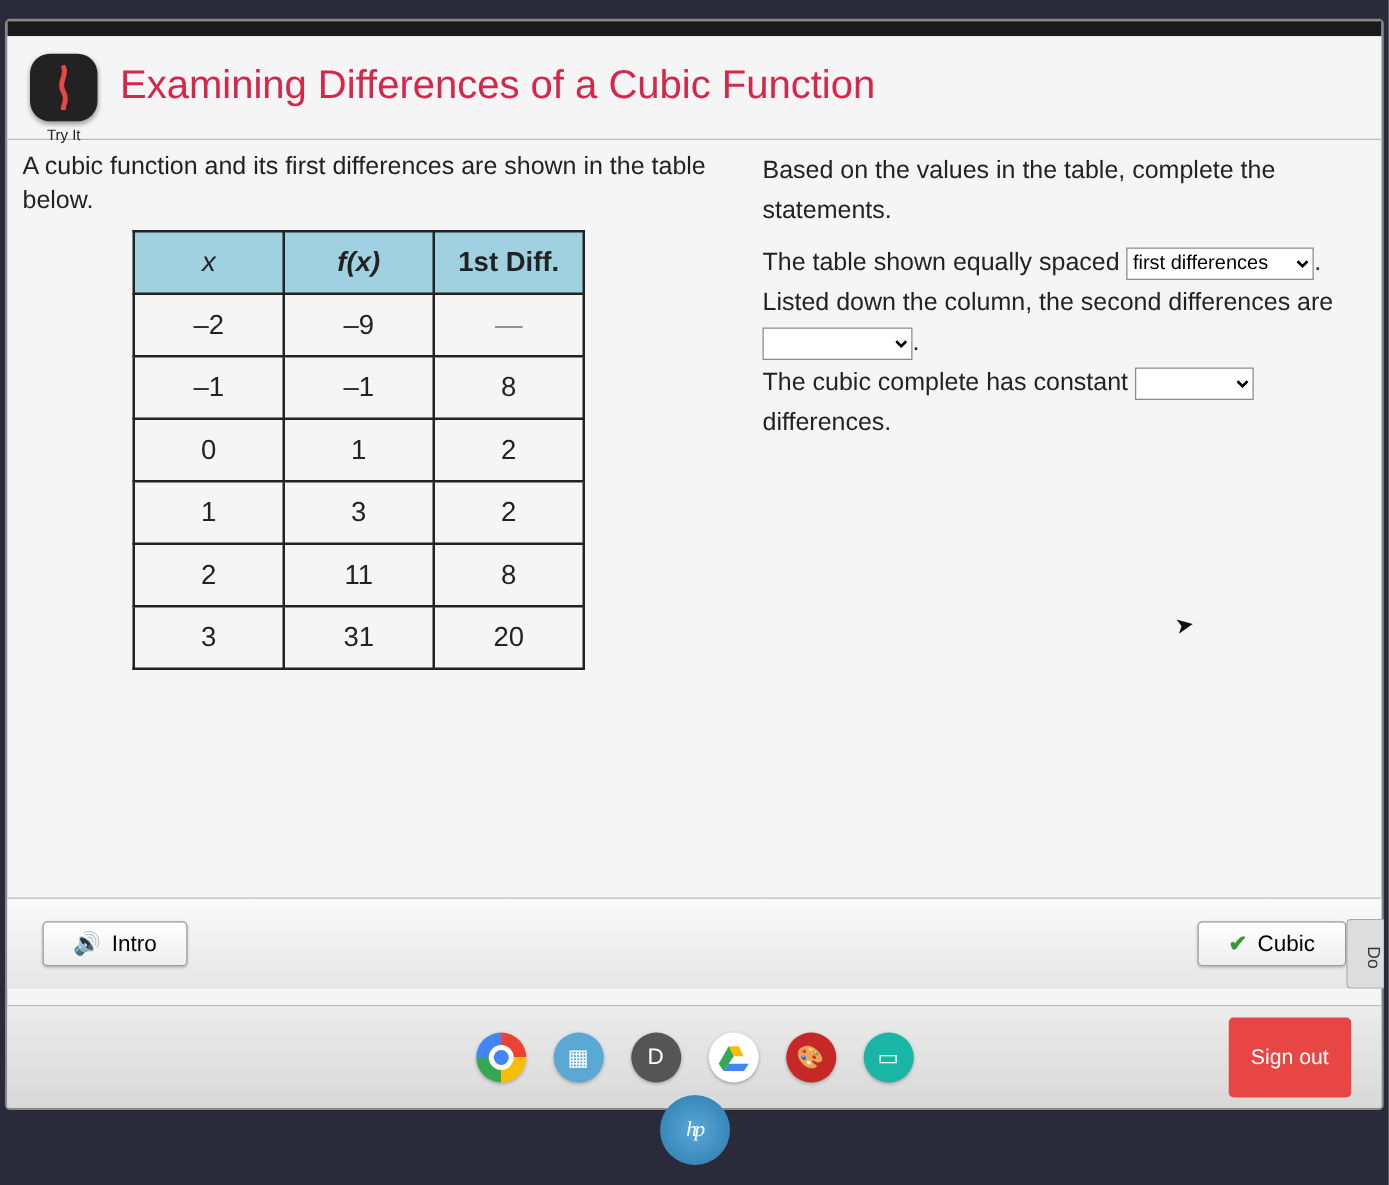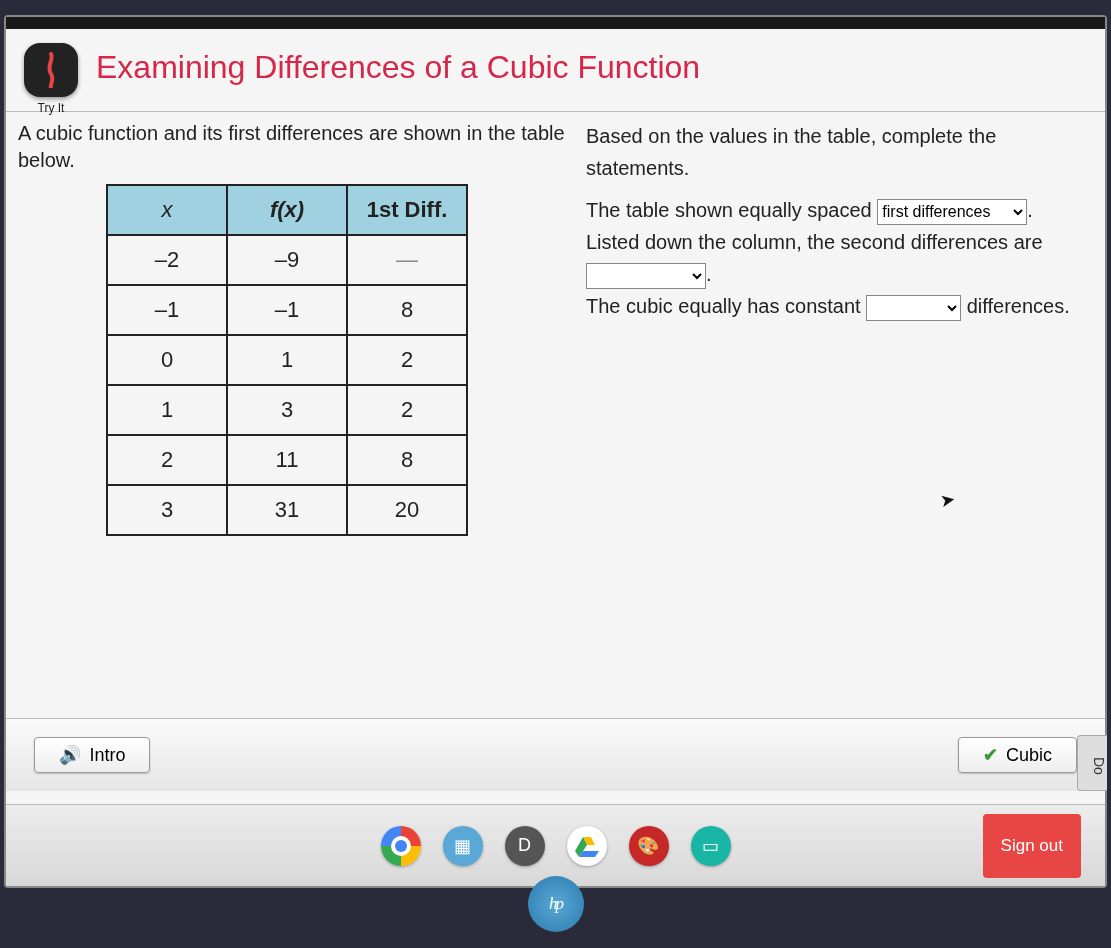--- a/index.html
+++ b/index.html
@@ -54,21 +54,21 @@
     white-space: nowrap;
   }
   .page-title {
     font-size: 32px;
     font-weight: normal;
     color: #d6264a;
     margin-top: 6px;
   }
   .main-area {
     display: flex;
-    gap: 8px;
+    gap: 32px;
     padding: 8px 22px 0 12px;
     height: 540px;
     border-top: 1px solid #bbb;
   }
   .left-col { flex: 0 0 560px; }
   .right-col { flex: 1; }
   .prompt-text {
     font-size: 20px;
     color: #222;
     line-height: 1.35;
@@ -284,21 +284,21 @@
         <p class="prompt-text">Based on the values in the table, complete the statements.</p>
         <p>
           <span>The table shown equally spaced </span>
           <select class="sel-wide"><option>first differences</option></select><span>.</span>
         </p>
         <p>
           <span>Listed down the column, the second differences are</span><br>
           <select class="sel-narrow"><option></option></select><span>.</span>
         </p>
         <p>
-          <span>The cubic equally has constant </span>
+          <span>The cubic complete has constant </span>
           <select class="sel-small"><option></option></select>
           <span> differences.</span>
         </p>
       </div>
     </div>
 
     <span class="cursor">➤</span>
 
     <div class="footer-bar">
       <button class="btn">

